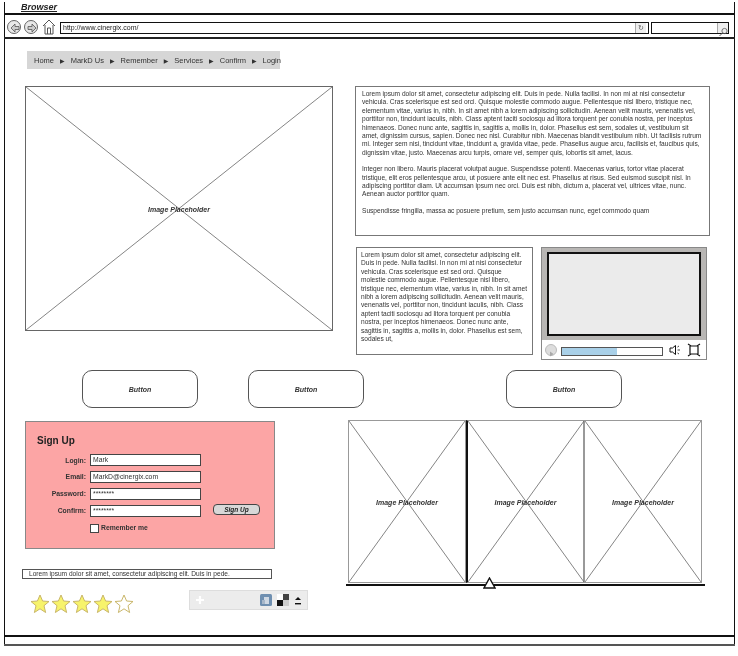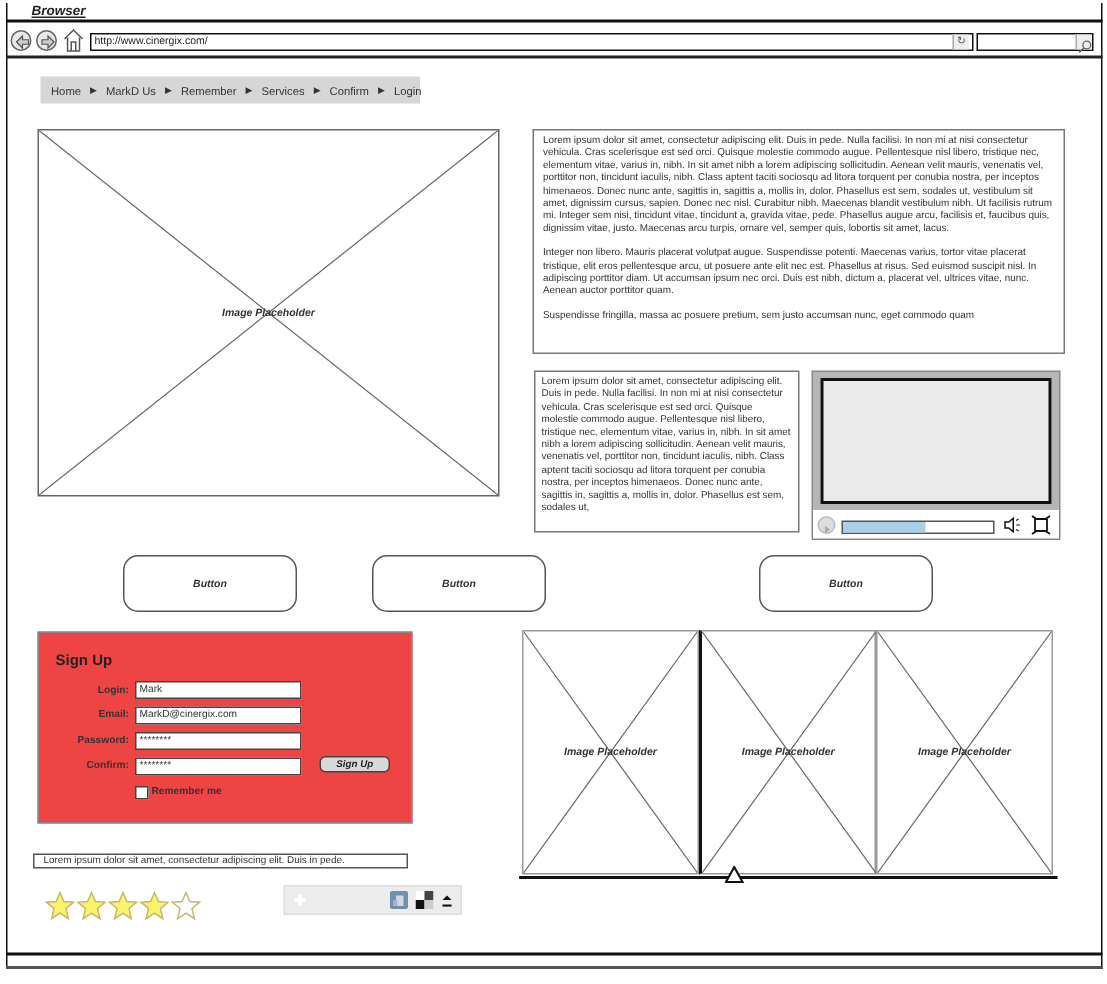--- a/index.html
+++ b/index.html
@@ -40,21 +40,21 @@
   #video-play { left: 3px; top: 96px; width: 12px; height: 12px; border-radius: 50%; background: #ddd; border: 1px solid #bbb; }
   #video-progress { left: 19px; top: 99px; width: 102px; height: 9px; border: 1px solid #555; background: #fff; }
   #video-progress-fill { left: 0; top: 0; height: 7px; background: #a9d0e8; }
   #video-volume { left: 127px; top: 96px; font-size: 10px; }
   #video-fullscreen { left: 144px; top: 95px; }
 
   
   .pill-btn { height: 38px; width: 116px; border: 1px solid #555; border-radius: 10px; background: #fff; font-size: 7px; font-style: italic; font-weight: bold; color: #333; display: flex; align-items: center; justify-content: center; cursor: pointer; }
 
   
-  #signup { left: 25px; top: 421px; width: 250px; height: 128px; border: 1px solid #888; background: #ef4444; }
+  #signup { left: 25px; top: 421px; width: 250px; height: 128px; border: 1px solid #888; background: #fca5a5; }
   #signup-title { left: 11px; top: 13px; font-size: 10px; font-weight: bold; color: #222; }
   .su-label { font-size: 6.8px; font-weight: bold; color: #333; text-align: right; width: 60px; left: 0; }
   .su-input { left: 64px; width: 111px; height: 12px; border: 1px solid #444; font-size: 6.8px; padding-left: 2px; line-height: 10px; background: #fff; font-family: "Liberation Sans", sans-serif; color: #333; }
   #signup-btn { left: 187px; top: 82px; width: 47px; height: 11px; border: 1px solid #444; border-radius: 4px; background: #d8d8d8; font-size: 6.5px; font-weight: bold; font-style: italic; text-align: center; line-height: 9px; }
   #remember-box { left: 64px; top: 102px; width: 9px; height: 9px; border: 1px solid #444; background: #fff; }
   #remember-label { left: 75px; top: 102px; font-size: 6.8px; font-weight: bold; color: #333; }
 
   
   #lorem-line { left: 22px; top: 569px; width: 250px; height: 10px; border: 1px solid #555; font-size: 6.6px; line-height: 8px; padding-left: 6px; color: #333; background: #fff; }
 

